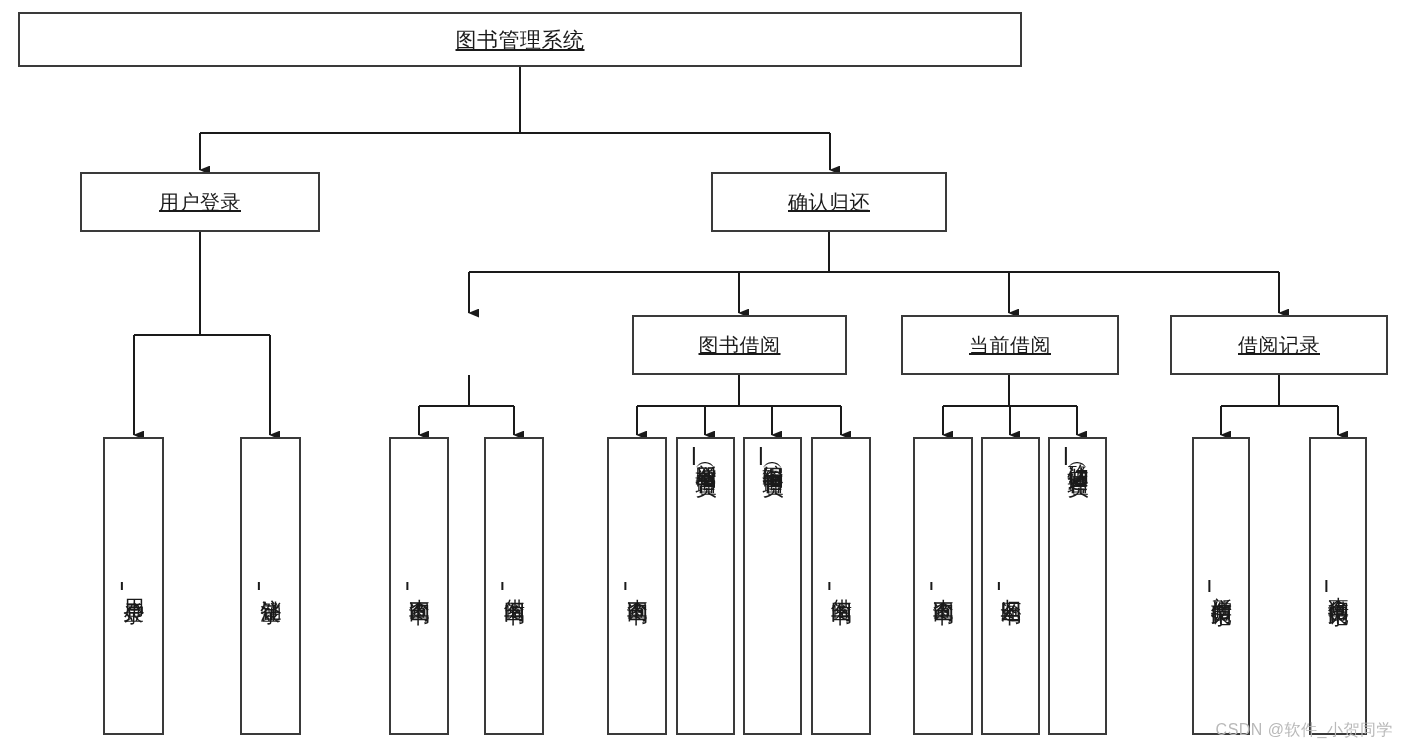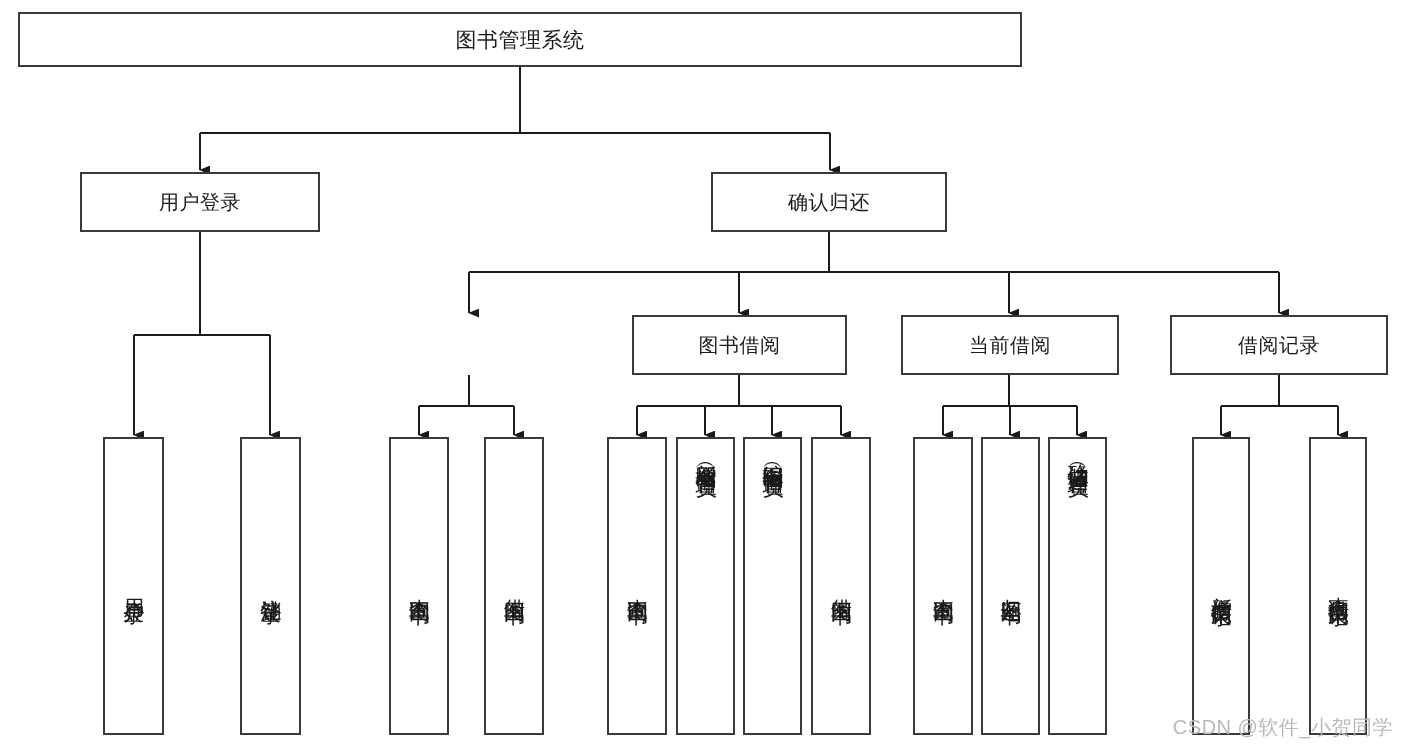--- a/index.html
+++ b/index.html
@@ -31,20 +31,21 @@
   
   .node {
     position: absolute;
     box-sizing: border-box;
     background: #ffffff;
     border: 2px solid #3a3a3a;
     display: flex;
     align-items: center;
     justify-content: center;
     color: #1a1a1a;
+    text-decoration: underline;
   }
   .node-label {
     display: block;
     text-align: center;
     letter-spacing: 0.5px;
   }
   
   .node.level-root {
     left: 18px;
     top: 12px;
@@ -78,21 +79,21 @@
   }
   .node.leaf.centered {
     align-items: center;
     padding-top: 0;
   }
   
   #watermark {
     position: absolute;
     right: 12px;
     bottom: 6px;
-    font-size: 20px;
+    font-size: 16px;
     color: #b9b9b9;
     letter-spacing: 0.5px;
     white-space: nowrap;
     user-select: none;
   }
 </style>
 </head>
 <body>
 
 <div id="diagram-root">

